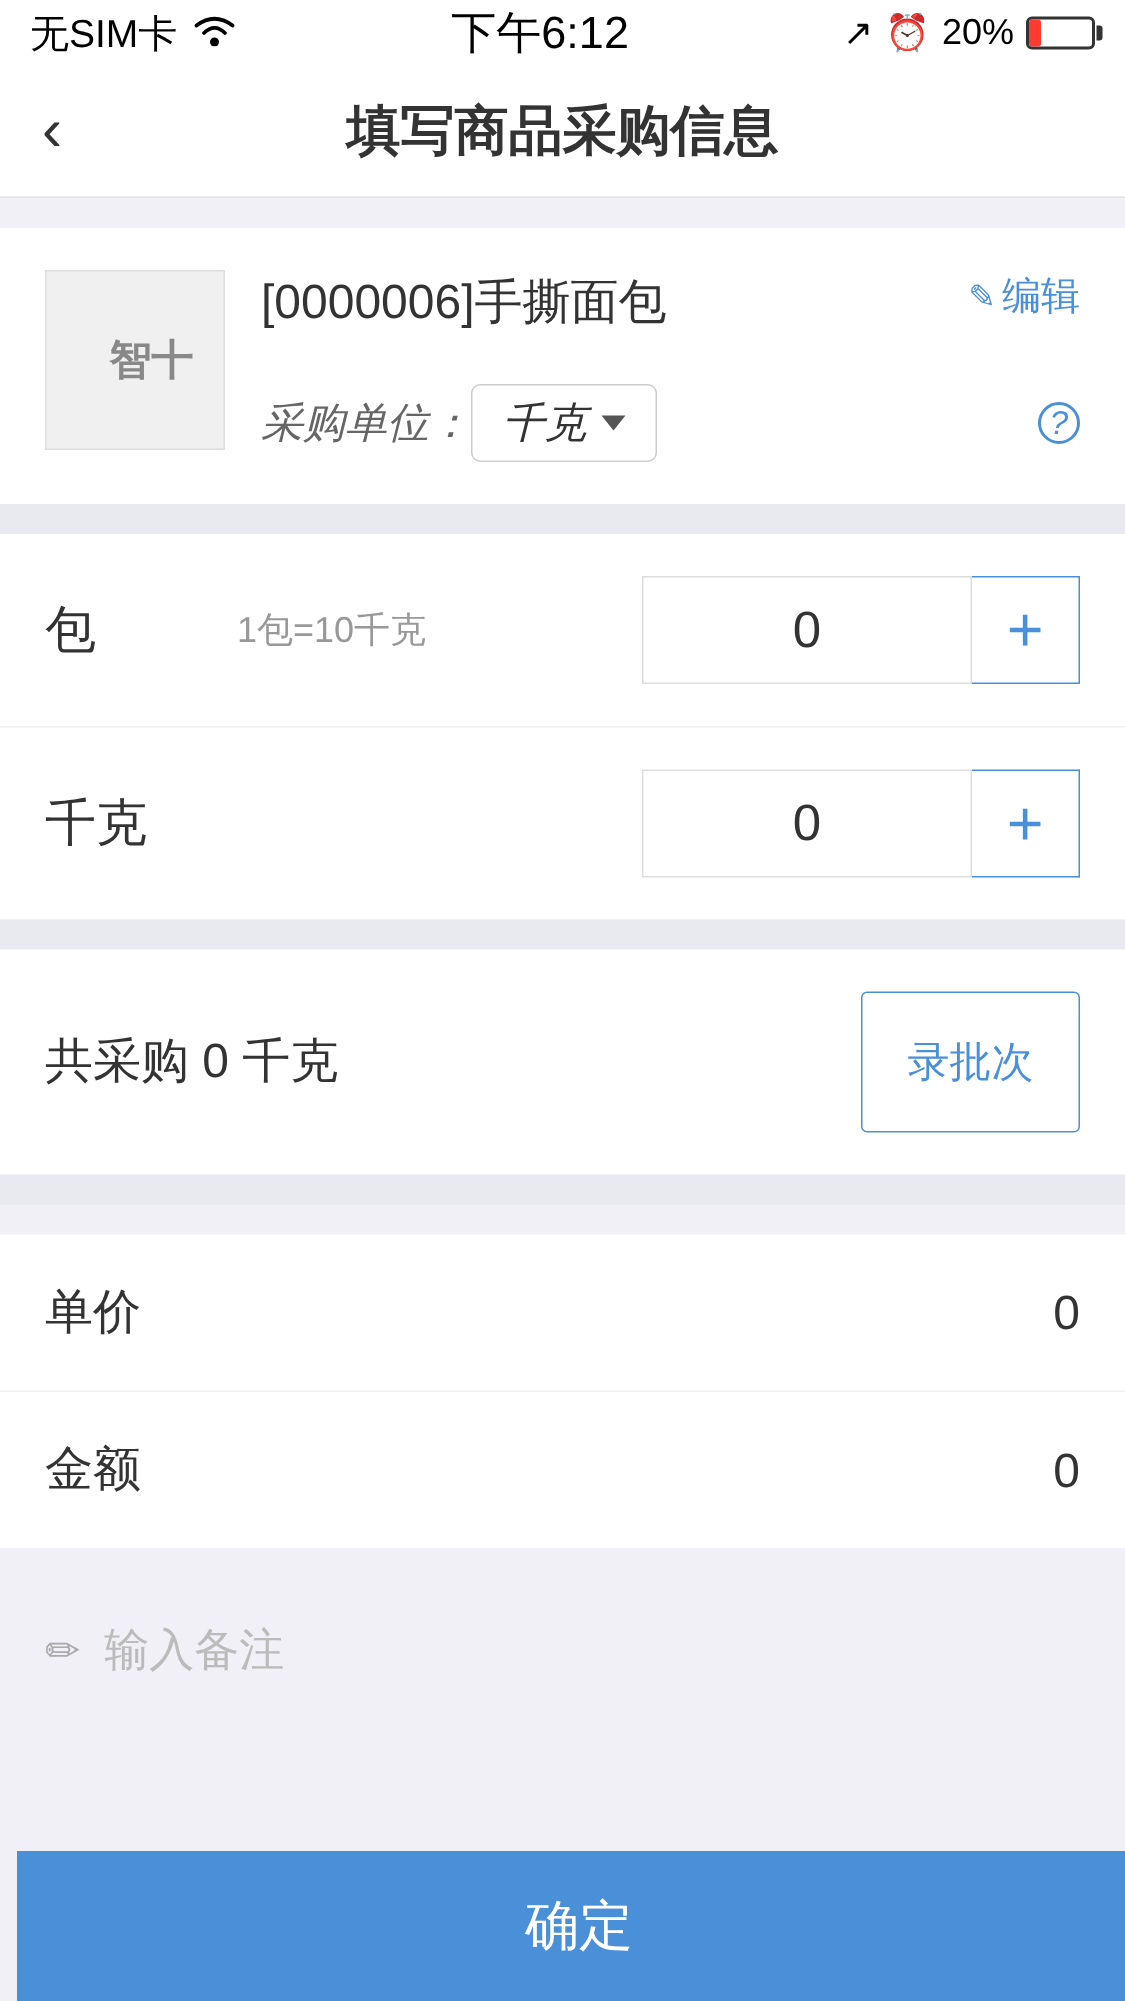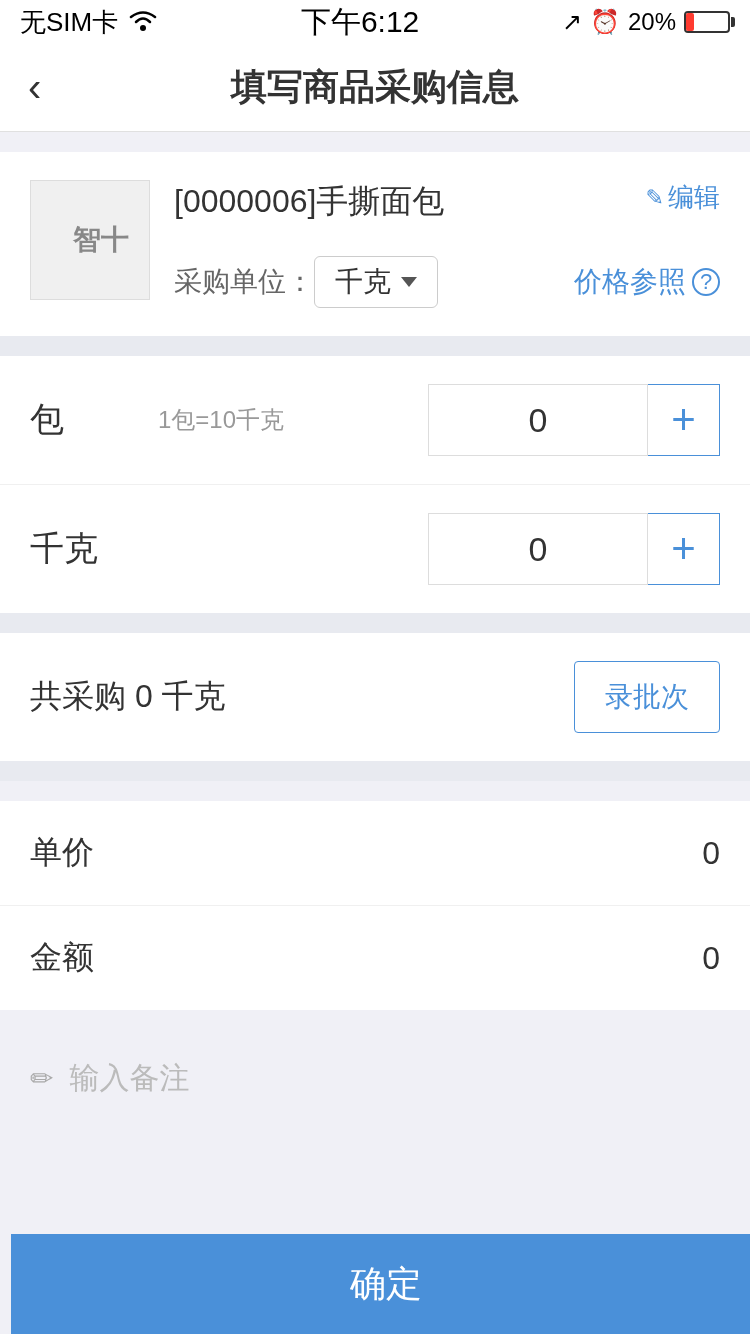--- a/index.html
+++ b/index.html
@@ -186,21 +186,21 @@
     .total-text {
       font-size: 32px;
       color: #333;
       text-align: right;
     }
     .batch-btn {
       border: 1px solid #4a90d9;
       color: #4a90d9;
       background: #fff;
       font-size: 28px;
-      padding: 16px 30px;
+      padding: 27px 30px;
       border-radius: 4px;
       cursor: pointer;
     }
 
     
     .price-section {
       background: #fff;
       margin-top: 20px;
     }
     .price-row {
@@ -298,30 +298,29 @@
   <span class="nav-title">填写商品采购信息</span>
 </div>
 
 <div style="background:#fff; margin-top:20px; position:relative;">
   <div class="product-card-inner" style="display:flex; gap:24px; padding:28px 30px; align-items:flex-start;">
     <div class="product-image">
       <span>智十</span>
     </div>
     <div class="product-info">
       <div class="product-name">[0000006]手撕面包</div>
-      <div class="product-unit-row" style="display:flex; align-items:center; justify-content:space-between; margin-top:16px;">
+      <div class="product-unit-row" style="display:flex; align-items:center; justify-content:space-between; margin-top:16px;font-style:italic;">
         <div style="display:flex; align-items:center;">
           <span class="unit-label">采购单位：</span>
           <div class="unit-dropdown">
             <span>千克</span>
             <span class="chevron-down"></span>
           </div>
         </div>
         <div class="price-ref">
-          <span>价格参照</span>
           <span style="width:28px;height:28px;border:2px solid #4a90d9;border-radius:50%;display:inline-flex;align-items:center;justify-content:center;font-size:22px;color:#4a90d9;">?</span>
         </div>
       </div>
     </div>
     <div class="edit-btn">
       <span style="font-size:22px;">✎</span>
       <span>编辑</span>
     </div>
   </div>
 </div>

